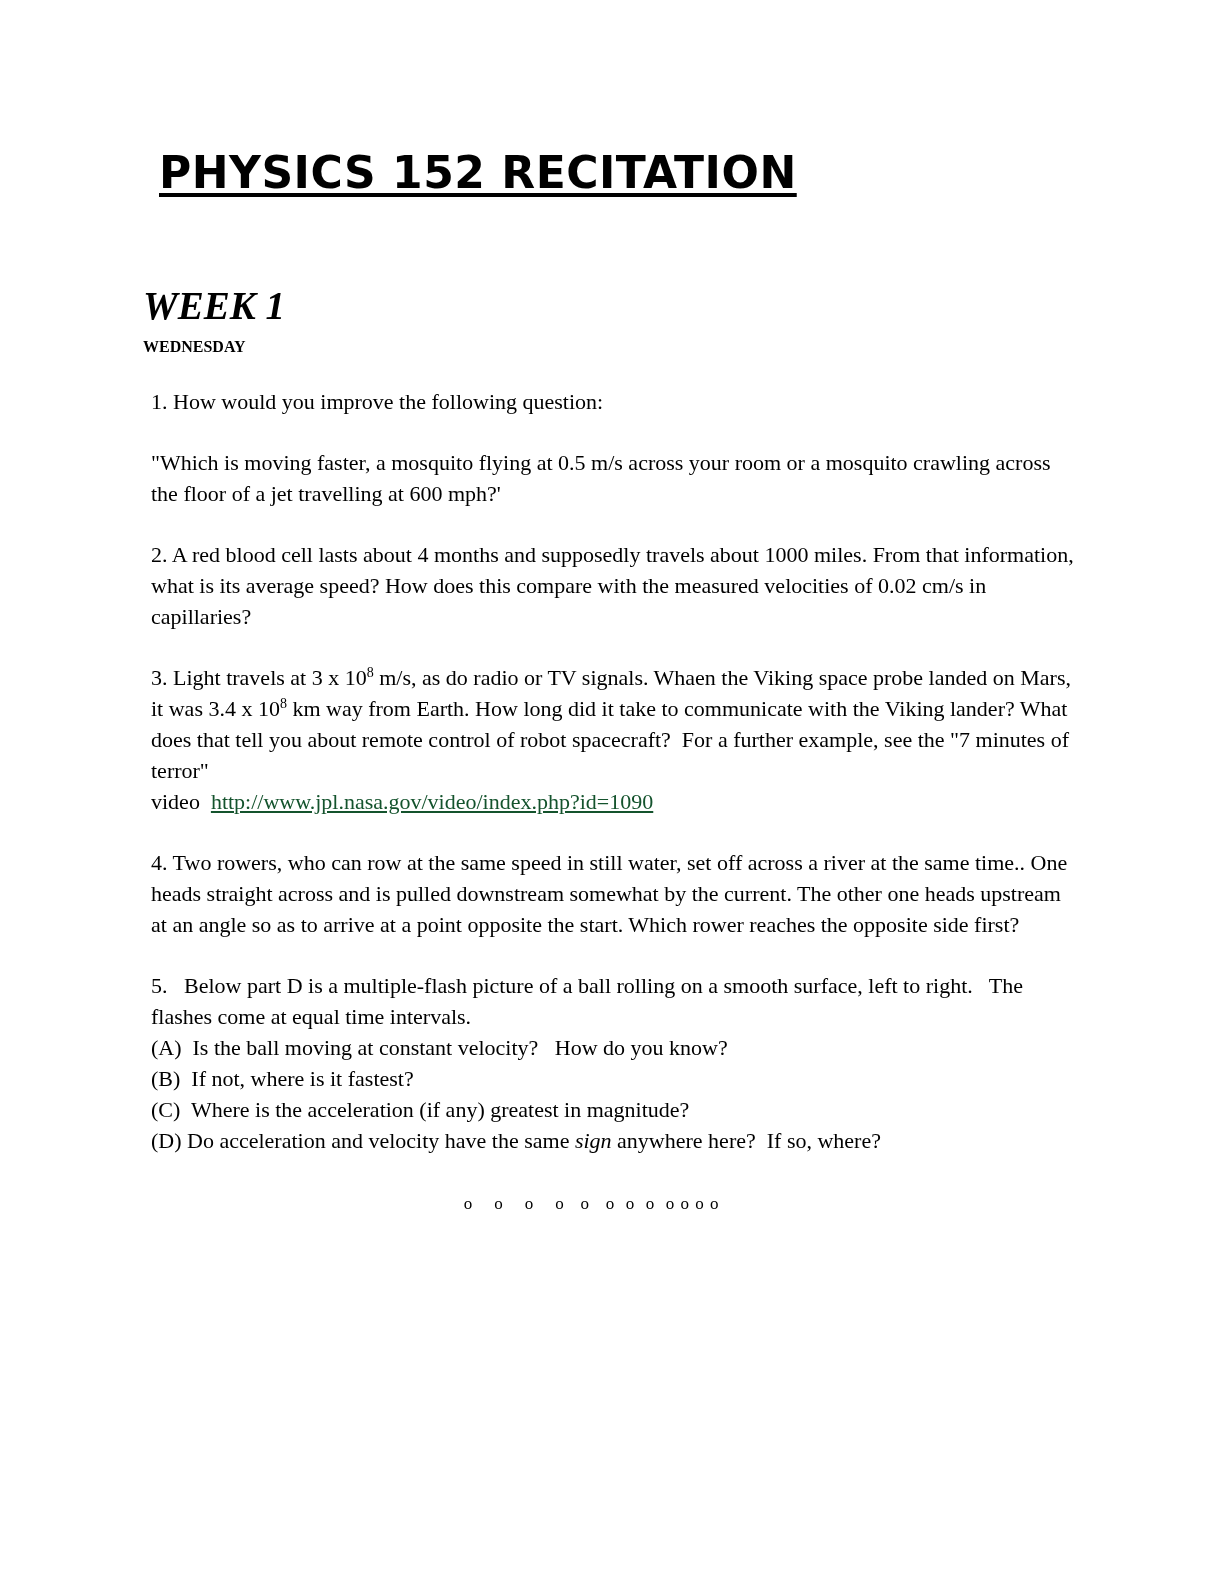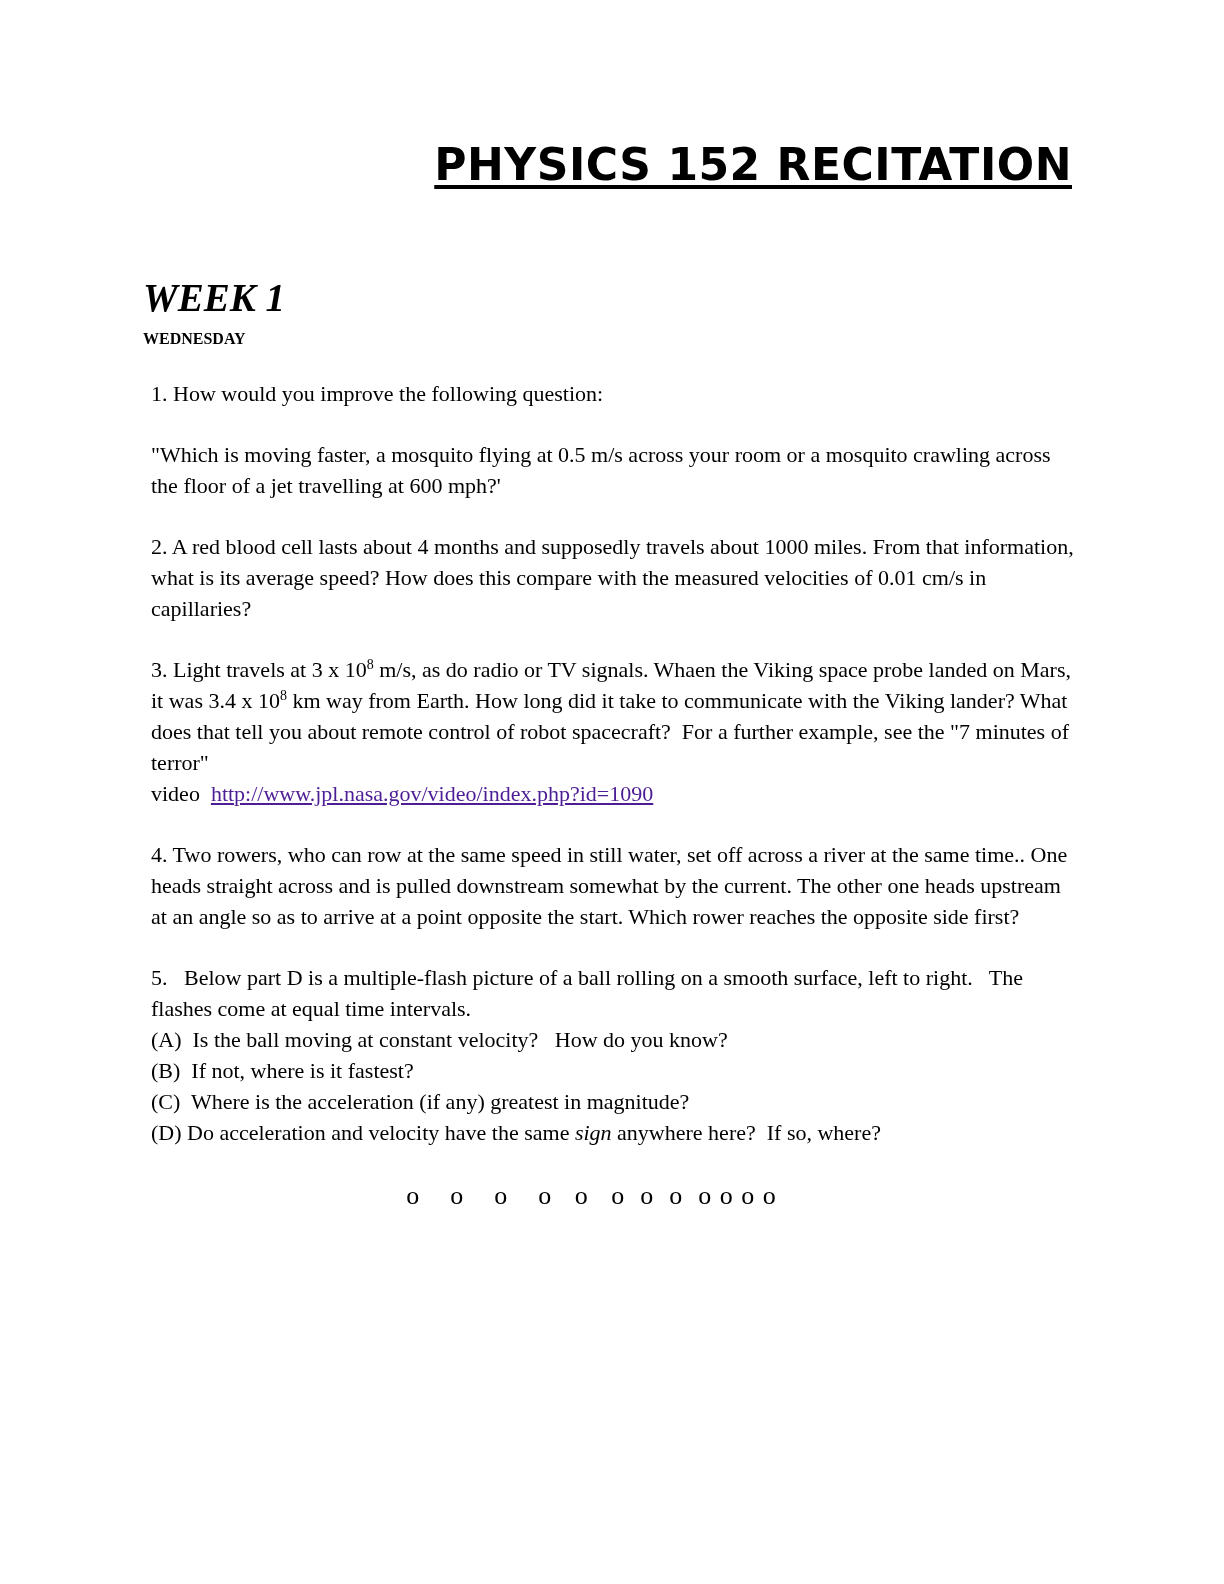--- a/index.html
+++ b/index.html
@@ -14,22 +14,22 @@
     font-family: "Liberation Serif", serif;
   }
   .page {
     box-sizing: border-box;
     width: 1224px;
     height: 1584px;
     padding: 128px 144px 0 143px;
     overflow: hidden;
   }
   h1.doc-title {
-    margin: 8px;
-    text-align: right;
+    margin: 16px;
+    text-align: left;
     font-family: "DejaVu Sans", sans-serif;
     font-weight: bold;
     font-size: 44px;
     line-height: 1.32;
     letter-spacing: 0.5px;
   }
   h1.doc-title .title-line {
     display: block;
   }
   h1.doc-title .title-line span {
@@ -60,31 +60,31 @@
   }
   .body-text .line {
     display: block;
   }
   sup.exp {
     font-size: 14px;
     line-height: 0;
     vertical-align: super;
   }
   a.doc-link {
-    color: #4c1d95;
+    color: #14532d;
     text-decoration: underline;
     cursor: pointer;
   }
   .italic {
     font-style: italic;
   }
   .flash-row {
     margin: 32px 40px 0 0;
     text-align: center;
-    font-size: 26px;
+    font-size: 17px;
     line-height: 31px;
     white-space: pre;
     letter-spacing: 1px;
   }
 </style>
 </head>
 <body>
 
 <div class="page">
 
@@ -95,21 +95,21 @@
   <h2 class="week">WEEK 1</h2>
 
   <h3 class="day">WEDNESDAY</h3>
 
   <div class="body-text">
 
     <p>1. How would you improve the following question:</p>
 
     <p>"Which is moving faster, a mosquito flying at 0.5 m/s across your room or a mosquito crawling across the floor of a jet travelling at 600 mph?'</p>
 
-    <p>2. A red blood cell lasts about 4 months and supposedly travels about 1000 miles. From that information, what is its average speed? How does this compare with the measured velocities of 0.01 cm/s in capillaries?</p>
+    <p>2. A red blood cell lasts about 4 months and supposedly travels about 1000 miles. From that information, what is its average speed? How does this compare with the measured velocities of 0.02 cm/s in capillaries?</p>
 
     <p><span>3. Light travels at 3 x 10</span><sup class="exp">8</sup><span> m/s, as do radio or TV signals. Whaen the Viking space probe landed on Mars, it was 3.4 x 10</span><sup class="exp">8</sup><span> km way from Earth. How long did it take to communicate with the Viking lander? What does that tell you about remote control of robot spacecraft?  For a further example, see the "7 minutes of terror"
 video  </span><a class="doc-link" href="#">http://www.jpl.nasa.gov/video/index.php?id=1090</a></p>
 
     <p>4. Two rowers, who can row at the same speed in still water, set off across a river at the same time.. One heads straight across and is pulled downstream somewhat by the current. The other one heads upstream at an angle so as to arrive at a point opposite the start. Which rower reaches the opposite side first?</p>
 
     <p><span class="line">5.   Below part D is a multiple-flash picture of a ball rolling on a smooth surface, left to right.   The flashes come at equal time intervals.</span><span class="line">(A)  Is the ball moving at constant velocity?   How do you know?</span><span class="line">(B)  If not, where is it fastest?</span><span class="line">(C)  Where is the acceleration (if any) greatest in magnitude?</span><span class="line"><span>(D) Do acceleration and velocity have the same </span><span class="italic">sign</span><span> anywhere here?  If so, where?</span></span></p>
 
   </div>
 

